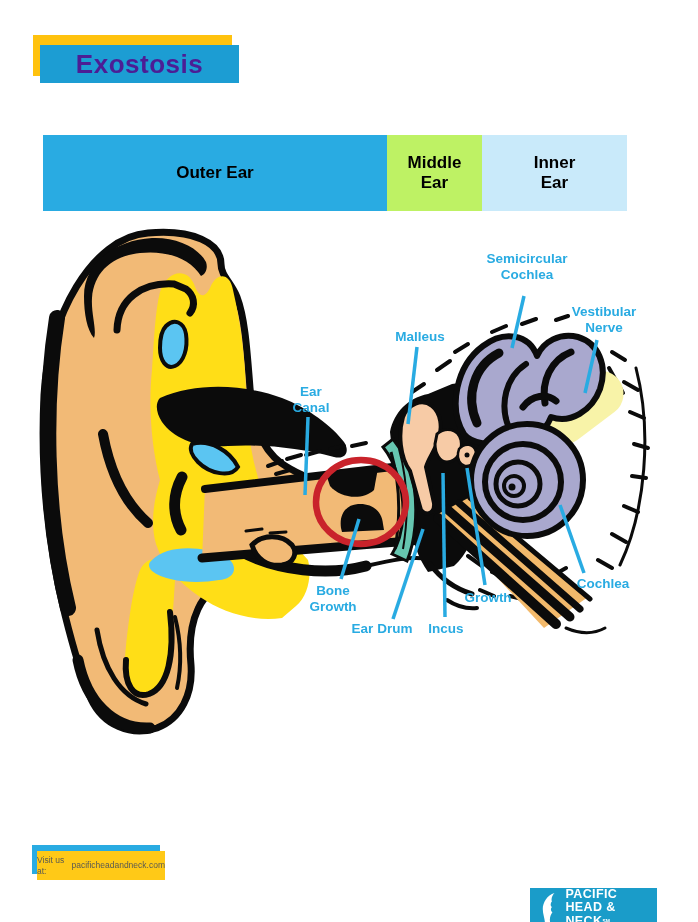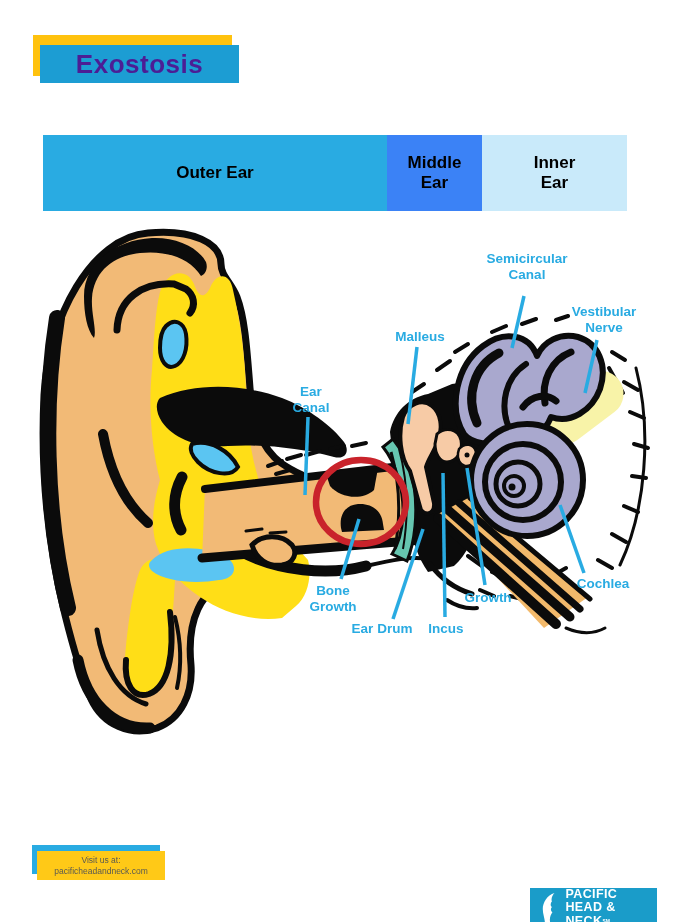--- a/index.html
+++ b/index.html
@@ -8,30 +8,30 @@
   
   .title-shadow{position:absolute;left:33px;top:35px;width:199px;height:41px;background:#FFC20E;}
   .title-banner{position:absolute;left:40px;top:45px;width:199px;height:38px;background:#1C9DD3;
         display:flex;align-items:center;justify-content:center;}
   .title-banner span{color:#4c1d95;font-weight:bold;font-size:26px;letter-spacing:.5px;}
   
   .section-bar{position:absolute;left:43px;top:135px;height:76px;display:flex;}
   .section{display:flex;align-items:center;justify-content:center;text-align:center;
         color:#000;font-weight:bold;font-size:17px;line-height:20px;white-space:pre-line;}
   .sec-outer{width:344px;background:#29ABE2;}
-  .sec-middle{width:95px;background:#3b82f6;}
+  .sec-middle{width:95px;background:#bef264;}
   .sec-inner{width:145px;background:#C9EAFA;}
   
   .diagram-label{position:absolute;transform:translateX(-50%);color:#29ABE2;font-size:13.5px;
         font-weight:600;line-height:15.5px;text-align:center;white-space:pre-line;}
   .art{position:absolute;left:0;top:0;width:698px;height:922px;}
   
   .visit-shadow{position:absolute;left:32px;top:845px;width:128px;height:29px;background:#29ABE2;}
   .visit-box{position:absolute;left:37px;top:851px;width:128px;height:29px;background:#FFC917;
-        display:flex;flex-direction:column;align-items:center;justify-content:center;}
+        display:flex;align-items:center;justify-content:center;}
   .visit-box div{color:#5a5a52;font-size:8.5px;line-height:11px;}
   .logo-box{position:absolute;left:530px;top:888px;width:127px;height:40px;background:#1A9CC9;
         display:flex;align-items:center;padding-left:9px;box-sizing:border-box;}
   .logo-text{margin-left:6px;color:#fff;font-weight:bold;font-size:12.5px;line-height:13.5px;
         letter-spacing:.4px;}
   .logo-sm{font-size:5px;vertical-align:top;letter-spacing:0;}
 </style>
 </head>
 <body>
 
@@ -178,21 +178,21 @@
       <line x1="308" y1="417" x2="305" y2="495"></line>
       <line x1="341" y1="579" x2="359" y2="519"></line>
       <line x1="393" y1="619" x2="423" y2="529"></line>
       <line x1="445" y1="617" x2="443" y2="473"></line>
       <line x1="485" y1="585" x2="467" y2="468"></line>
       <line x1="584" y1="573" x2="560" y2="505"></line>
     </g>
   </svg>
 
   <div class="diagram-label" style="left:527px;top:251px">Semicircular
-Canal</div>
+Cochlea</div>
   <div class="diagram-label" style="left:604px;top:304px">Vestibular
 Nerve</div>
   <div class="diagram-label" style="left:420px;top:329px">Malleus</div>
   <div class="diagram-label" style="left:311px;top:384px">Ear
 Canal</div>
   <div class="diagram-label" style="left:333px;top:583px">Bone
 Growth</div>
   <div class="diagram-label" style="left:382px;top:621px">Ear Drum</div>
   <div class="diagram-label" style="left:446px;top:621px">Incus</div>
   <div class="diagram-label" style="left:488px;top:590px">Growth</div>

